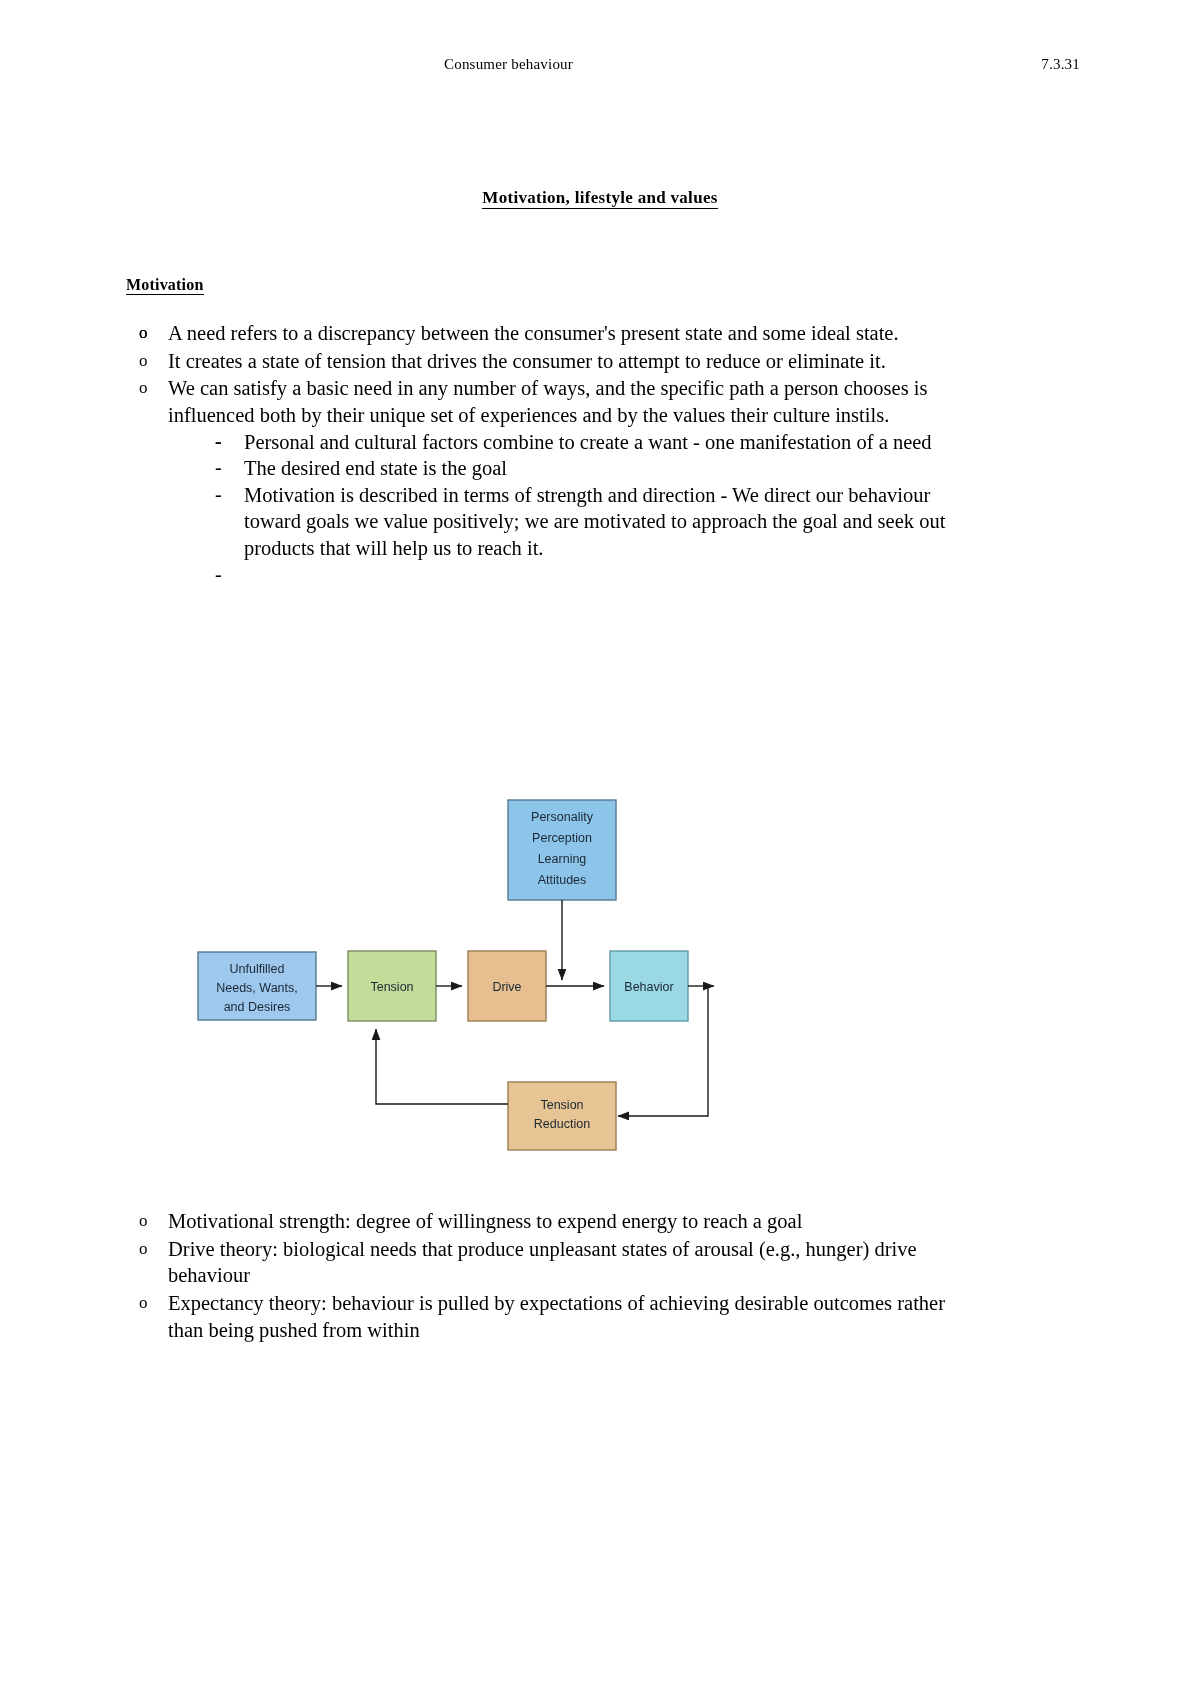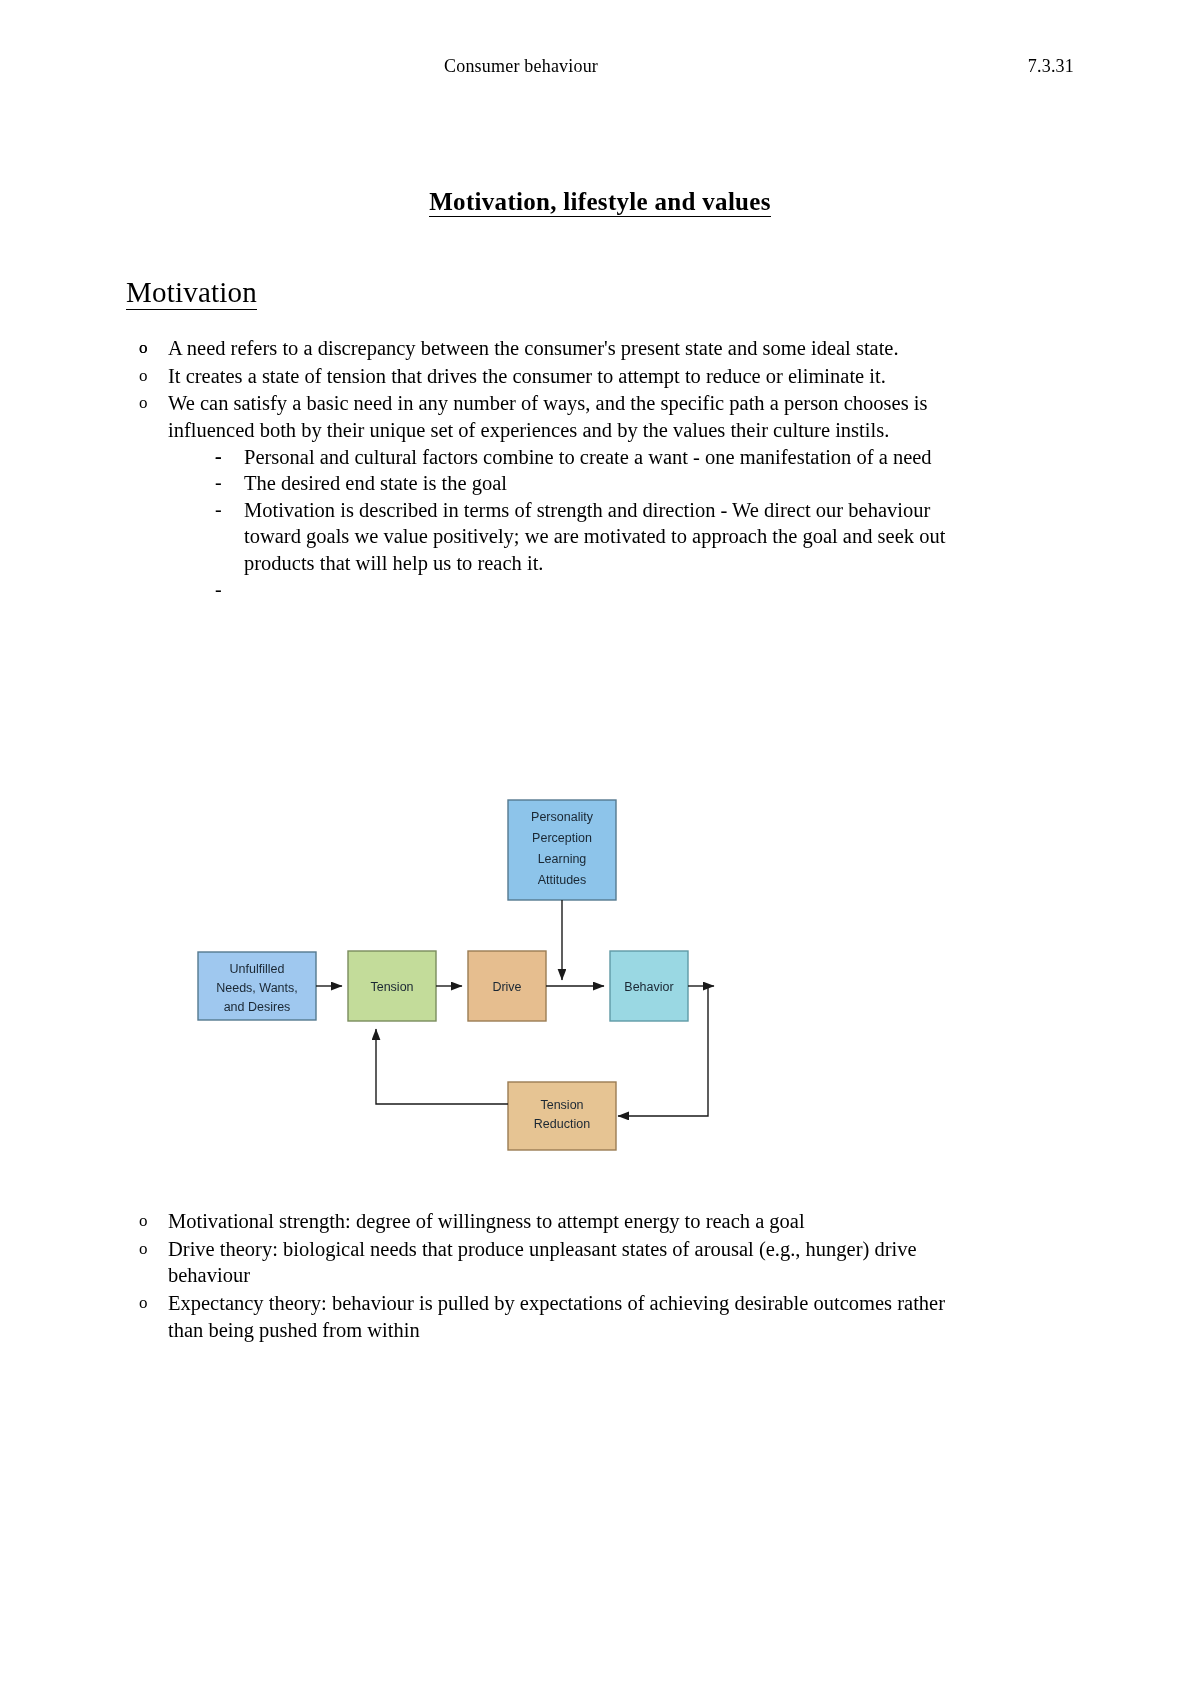--- a/index.html
+++ b/index.html
@@ -20,56 +20,56 @@
     background: #ffffff;
     box-sizing: border-box;
     overflow: hidden;
   }
 
   
   .page-header {
     position: absolute;
     top: 56px;
     left: 126px;
-    right: 126px;
+    right: 120px;
     display: flex;
     justify-content: space-between;
     align-items: center;
-    font-size: 18px;
+    font-size: 15px;
     letter-spacing: 0.2px;
   }
   .page-header .doc-title { margin-left: 318px; }
   .page-header .folio { white-space: nowrap; }
 
   
   .doc-heading {
     position: absolute;
     top: 188px;
     left: 0;
     width: 100%;
     text-align: center;
-    font-size: 25px;
+    font-size: 17px;
     font-weight: bold;
     letter-spacing: 0.3px;
   }
   .doc-heading span {
     border-bottom: 1.5px solid #000;
     padding-bottom: 1px;
   }
 
   
   .content {
     position: absolute;
     top: 276px;
     left: 126px;
     width: 850px;
   }
   .section-heading {
-    font-size: 29px;
-    font-weight: normal;
+    font-size: 16px;
+    font-weight: bold;
     margin: 0 0 26px 0;
     letter-spacing: 0.2px;
   }
   .section-heading span {
     border-bottom: 1.5px solid #000;
     padding-bottom: 1px;
   }
 
   ul.lvl1 {
     list-style: none;
@@ -253,21 +253,21 @@
       </g>
 
       <polyline points="318,318 186,318 186,243" fill="none" stroke="#1a1a1a" stroke-width="1.4" marker-end="url(#arrow)"></polyline>
     </svg>
   </div>
 
   <div class="content-bottom">
     <ul class="lvl1">
       <li>
         <span class="marker">o</span>
-        <span>Motivational strength: degree of willingness to attempt energy to reach a goal</span>
+        <span>Motivational strength: degree of willingness to expend energy to reach a goal</span>
       </li>
       <li>
         <span class="marker">o</span>
         <span>Drive theory: biological needs that produce unpleasant states of arousal (e.g., hunger) drive behaviour</span>
       </li>
       <li>
         <span class="marker">o</span>
         <span>Expectancy theory: behaviour is pulled by expectations of achieving desirable outcomes rather than being pushed from within</span>
       </li>
     </ul>

